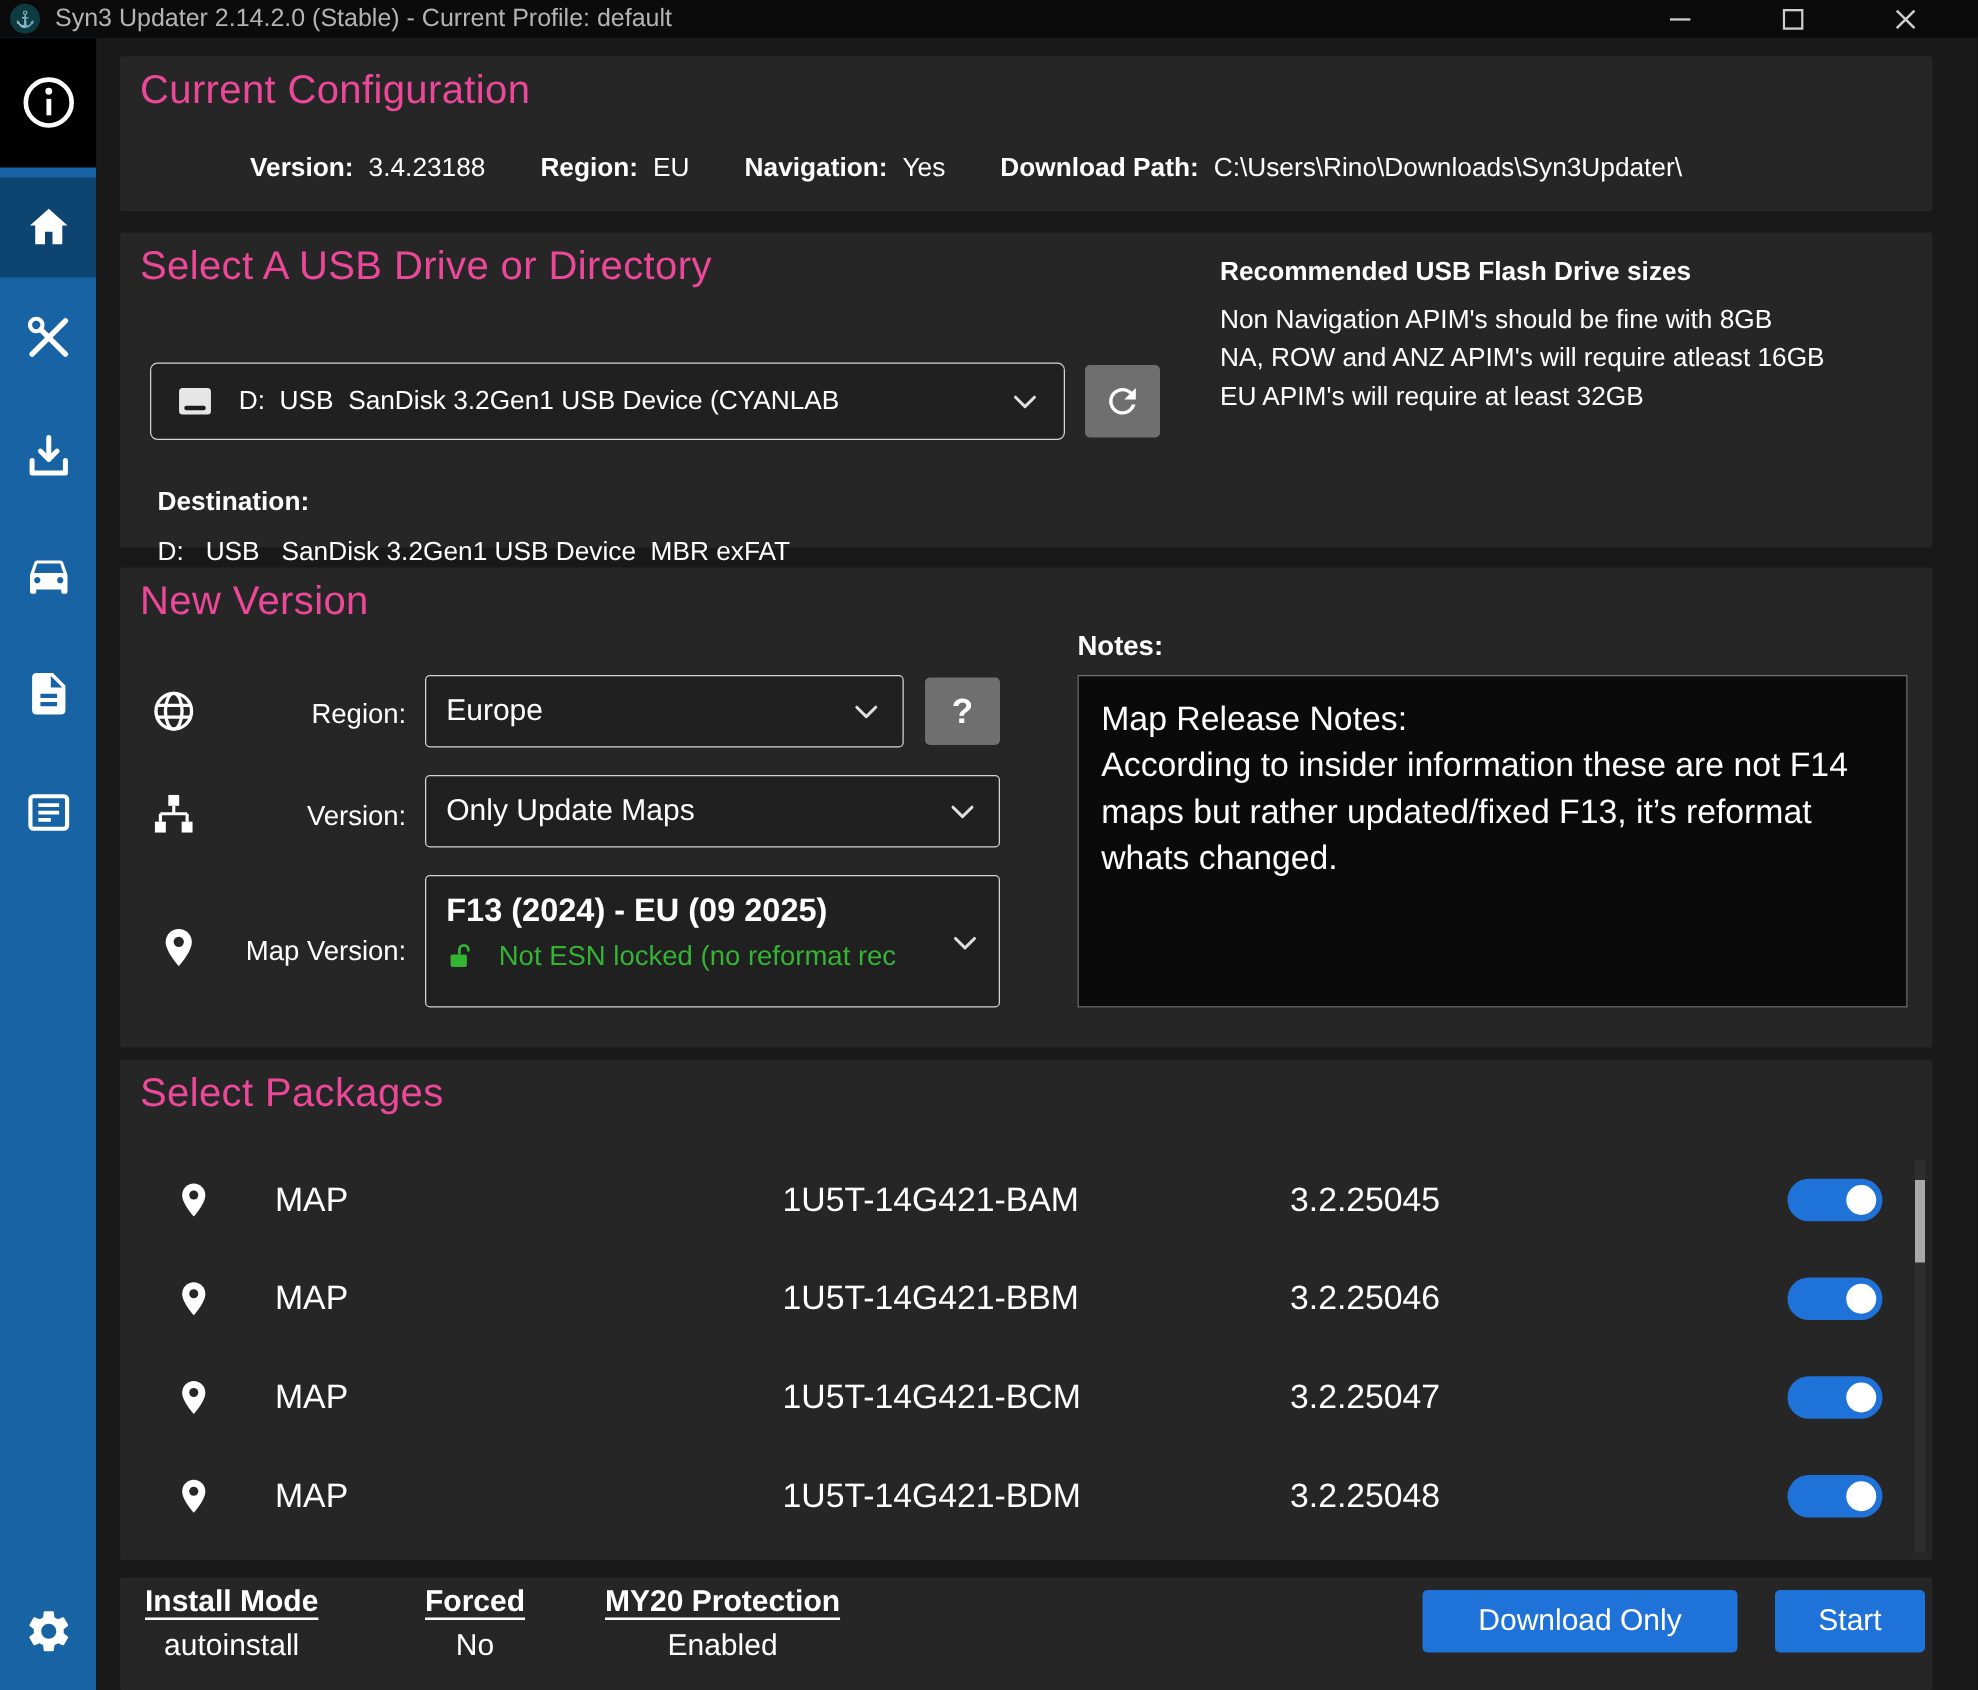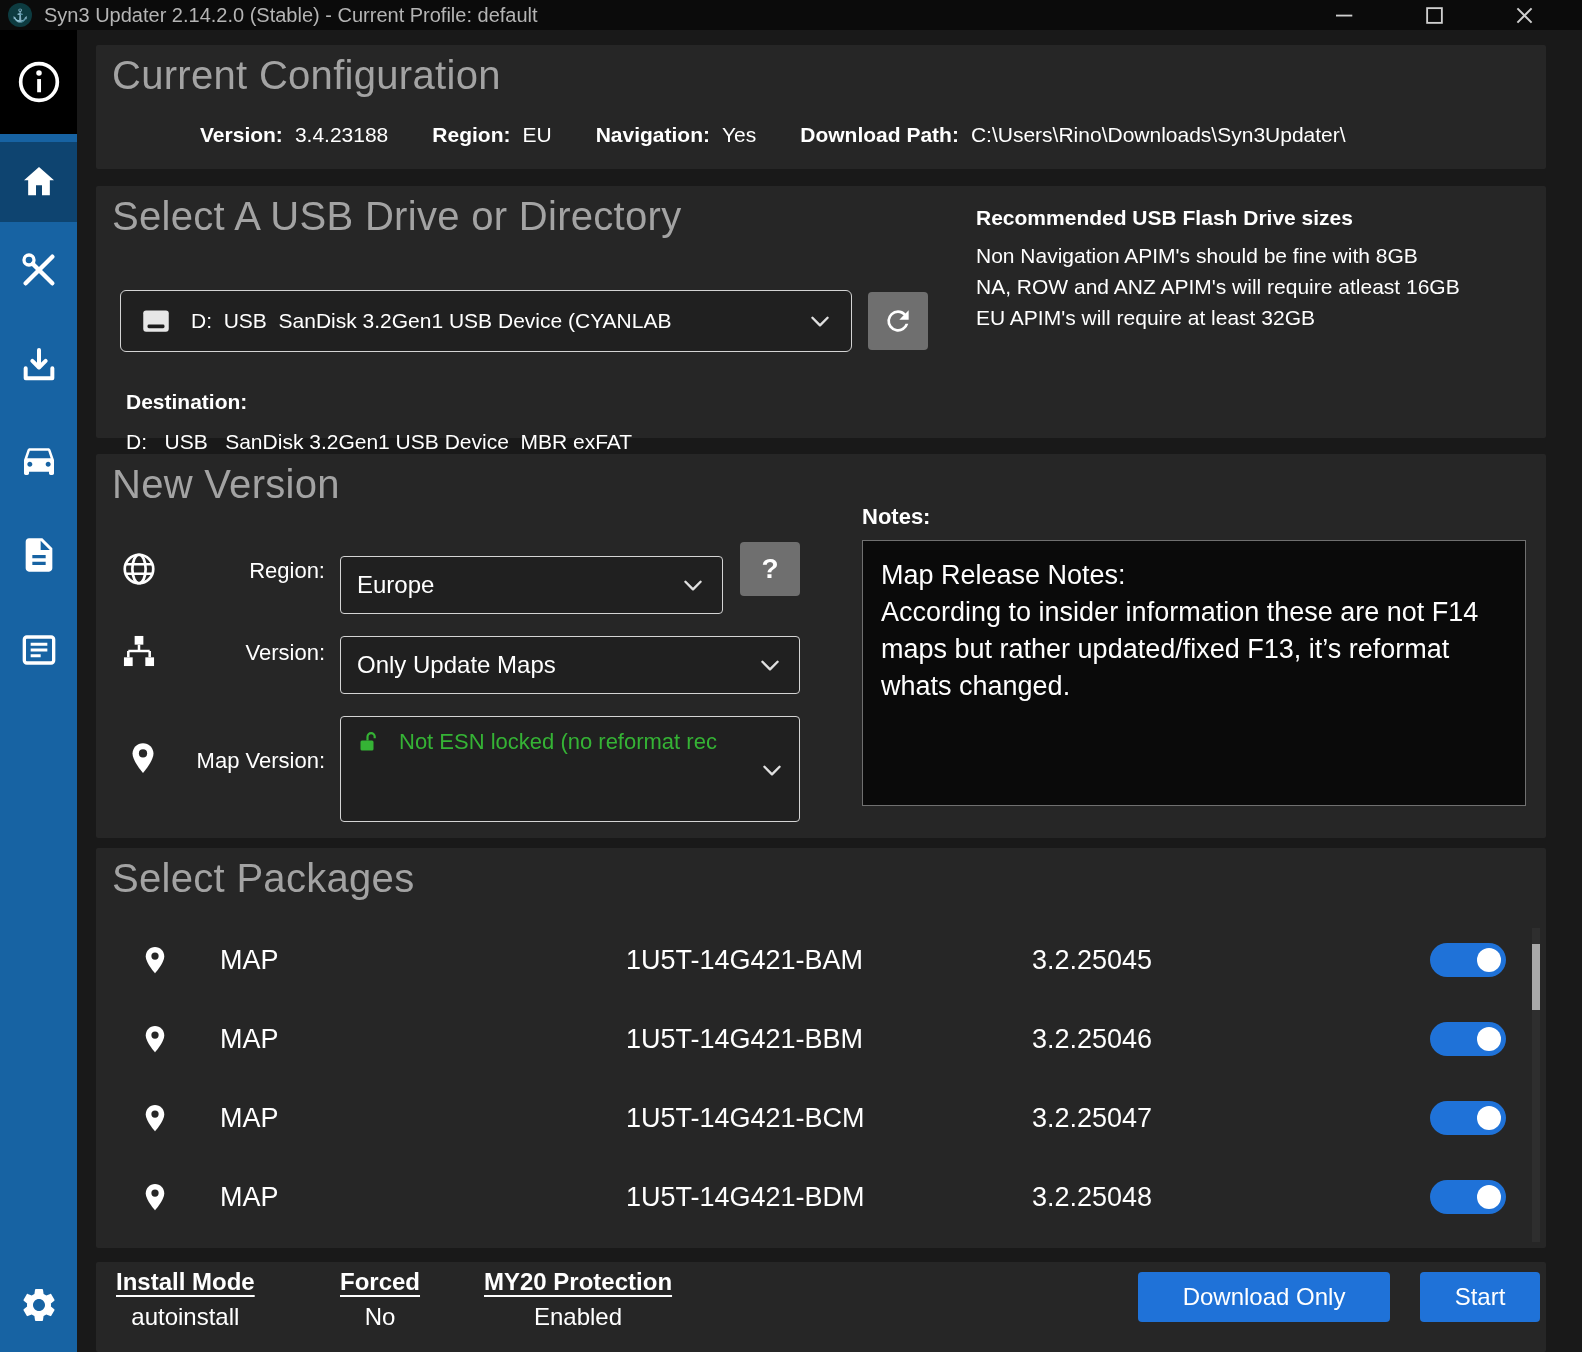--- a/index.html
+++ b/index.html
@@ -38,21 +38,21 @@
   .side-item.info { height:104px; background:#000; }
   .side-item.info svg { width:44px; height:44px; }
   .side-item.home { height:80px; background:#0e4470; margin-top:8px; }
   .side-item.settings { margin-top:auto; height:95px; }
 
   
   .main { position:absolute; left:77px; top:30px; right:0; bottom:0; background:#191919; }
   .panel { position:absolute; background:#262626; border-radius:2px; }
   .panel-title {
     position:absolute; left:16px; top:8px;
-    font-size:40px; font-weight:300; color:#a3a3a3; letter-spacing:0.3px; white-space:nowrap;
+    font-size:32px; font-weight:300; color:#ec4899; letter-spacing:0.3px; white-space:nowrap;
   }
   .pre { white-space:pre; }
   b, .bold { font-weight:bold; }
 
   
   .config-panel { left:19px; top:15px; width:1450px; height:124px; }
   .config-row { position:absolute; left:104px; top:78px; display:flex; gap:44px; font-size:21px; align-items:baseline; white-space:nowrap; }
   .cfg-pair { display:flex; gap:12px; align-items:baseline; }
 
   
@@ -76,21 +76,21 @@
   .reco-line { font-size:21px; line-height:31px; }
   .dest-row { position:absolute; left:30px; top:204px; display:flex; gap:16px; font-size:21px; align-items:baseline;flex-direction:column; }
 
   
   .newver-panel { left:19px; top:424px; width:1450px; height:384px; }
   .nv-icon { position:absolute; }
   .nv-icon svg { display:block; }
   .nv-label { position:absolute; width:142px; text-align:right; font-size:22px; white-space:nowrap; }
   .dropdown {
     position:absolute; background:#202020; border:1px solid #d4d4d4; border-radius:4px;
-    display:flex; align-items:center; padding:0 16px; font-size:24px;margin-top:16px;
+    display:flex; align-items:center; padding:0 16px; font-size:24px;
   }
   .dropdown .chev { margin-left:auto; }
   .dd-region { left:244px; top:86px; width:383px; height:58px; }
   .help-btn {
     position:absolute; left:644px; top:88px; width:60px; height:54px;
     background:#6f6f6f; border-radius:4px; display:flex; align-items:center; justify-content:center;
     font-size:28px; font-weight:bold; color:#fff;
   }
   .dd-version { left:244px; top:166px; width:460px; height:58px; }
   .dd-map { left:244px; top:246px; width:460px; height:106px; padding:12px 16px; align-items:flex-start; }
@@ -308,20 +308,21 @@
 
       <div class="nv-icon" style="left:30px; top:282px;">
         <svg width="34" height="44" viewBox="0 0 24 24">
           <path d="M12 1.5c-4.1 0-7.4 3.3-7.4 7.4 0 5.5 7.4 13.6 7.4 13.6s7.4-8.1 7.4-13.6C19.4 4.8 16.1 1.5 12 1.5z" fill="#fff"></path>
           <circle cx="12" cy="8.8" r="2.9" fill="#262626"></circle>
         </svg>
       </div>
       <div class="nv-label" style="left:87px; top:294px;">Map Version:</div>
       <div class="dropdown dd-map">
         <div class="map-col">
+          <span class="map-main">F13 (2024) - EU (09 2025)</span>
           <span class="map-sub">
             <svg viewBox="0 0 24 24">
               <rect x="3.5" y="10.5" width="13" height="10" rx="1.5" fill="#35b335"></rect>
               <path d="M10.5 10.5V6.8a3.6 3.6 0 0 1 7.2 0v1.4" fill="none" stroke="#35b335" stroke-width="2.2"></path>
             </svg>
             <span>Not ESN locked (no reformat rec</span>
           </span>
         </div>
         <svg class="chev" viewBox="0 0 24 24" fill="none" stroke="#e0e0e0" stroke-width="2.2" stroke-linecap="round" stroke-linejoin="round">
             <path d="M5 9l7 7 7-7"></path>

